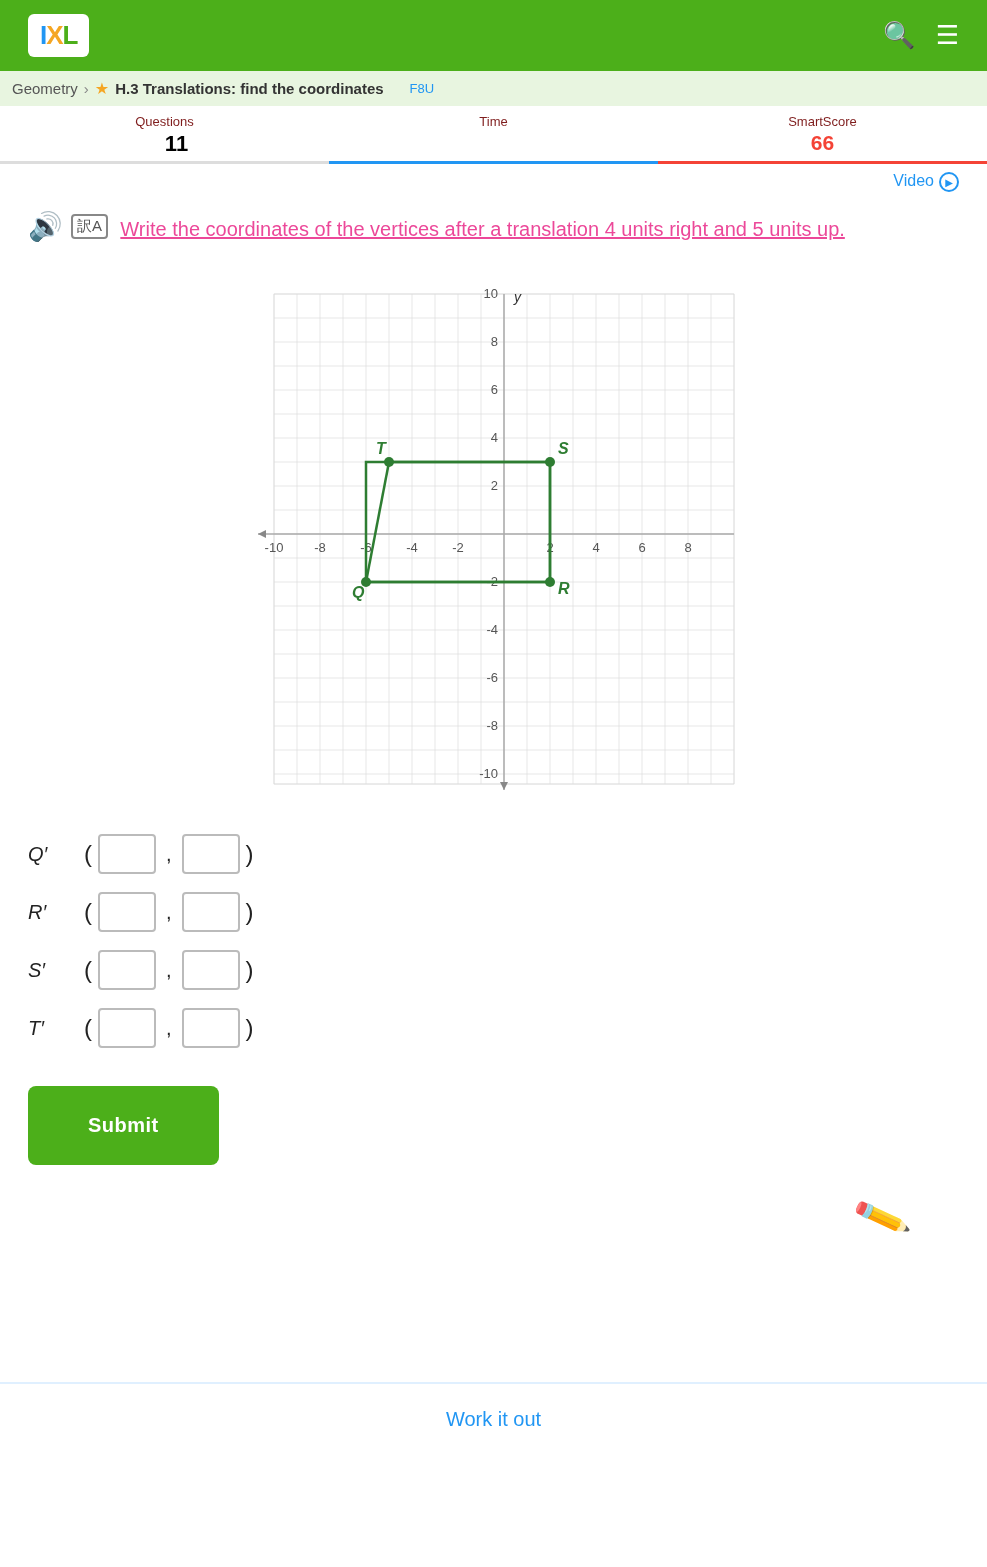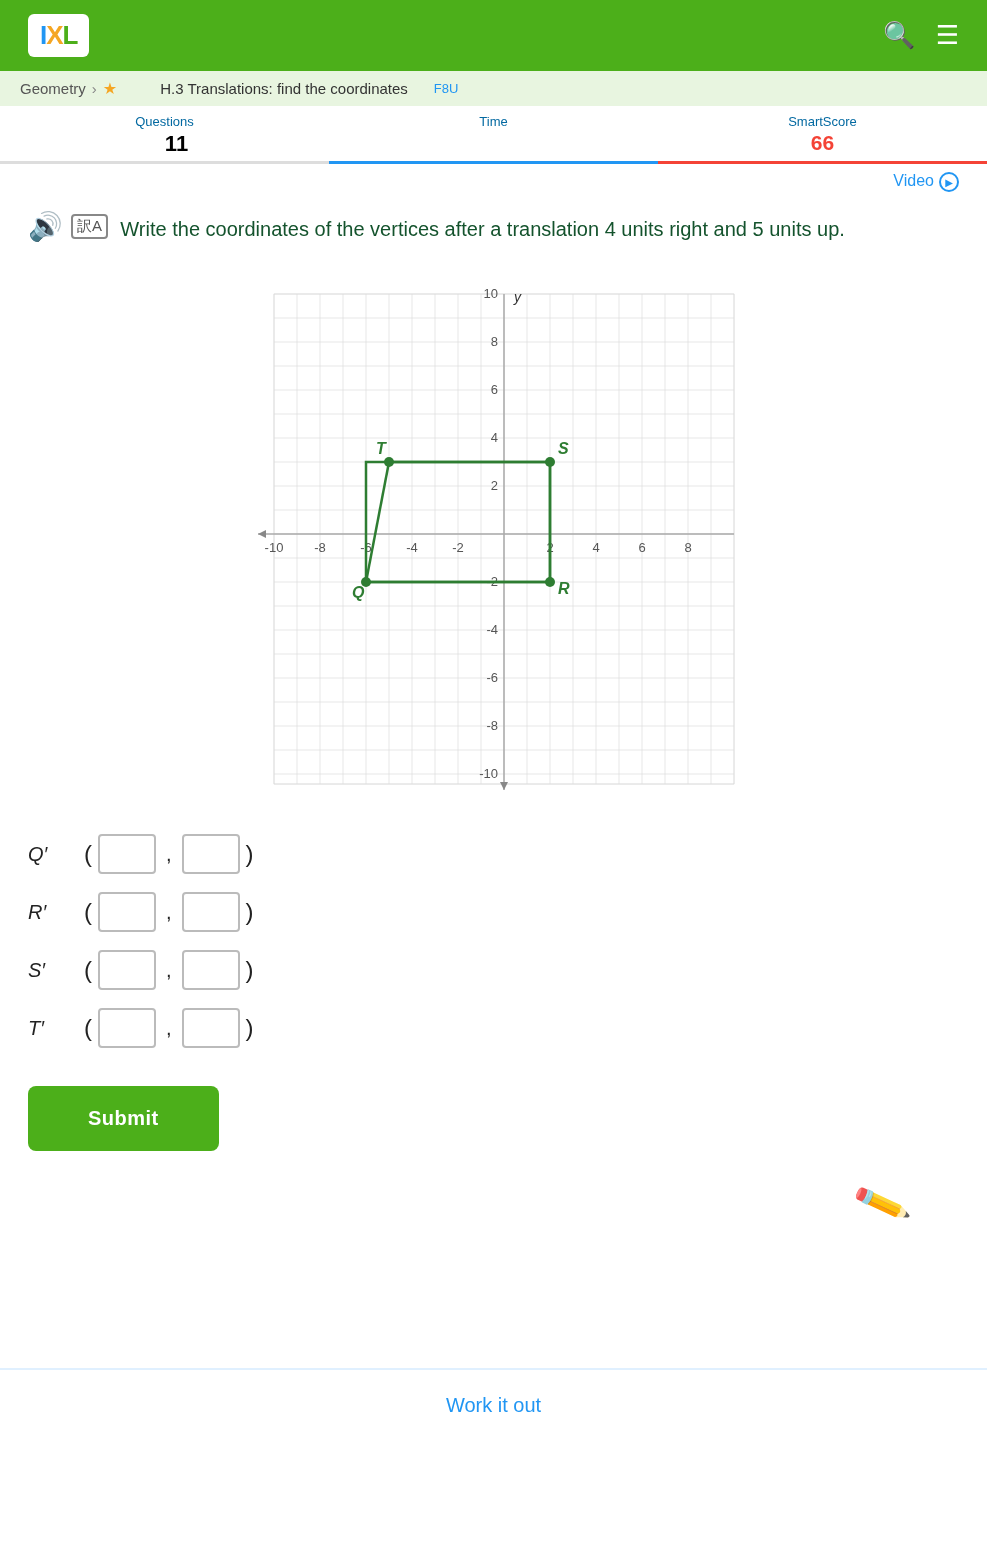--- a/index.html
+++ b/index.html
@@ -31,51 +31,51 @@
     }
     .logo span.i { color: #2196f3; }
     .logo span.x { color: #f5a623; }
     .logo span.l { color: #4caf1a; }
     .header-icons { display: flex; gap: 20px; align-items: center; }
     .header-icon { color: #fff; font-size: 26px; cursor: pointer; }
 
     
     .breadcrumb {
       background: #e8f5e0;
-      padding: 8px 20px;
+      padding: 8px 12px;
       display: flex;
       align-items: center;
       gap: 6px;
       font-size: 15px;
       color: #555;
     }
     .breadcrumb .geo-link { color: #555; }
     .breadcrumb .chevron { color: #888; }
     .breadcrumb .star { color: #f5a623; font-size: 16px; }
-    .breadcrumb .lesson { color: #333; font-weight: 400; margin-left: 37px; }
+    .breadcrumb .lesson { color: #333; font-weight: 700; }
     .breadcrumb .code { color: #2196f3; margin-left: 20px; font-size: 13px; }
 
     
     .stats-bar {
       display: flex;
       border-bottom: 3px solid #ddd;
       background: #fff;
     }
     .stat-col {
       flex: 1;
       text-align: center;
       padding: 8px 0 4px;
       border-bottom: 3px solid transparent;
       margin-bottom: -3px;
     }
     .stat-col.active-blue { border-bottom-color: #2196f3; }
     .stat-col.active-orange { border-bottom-color: #f44336; }
     .stat-label {
       font-size: 13px;
-      color: #0369a1;
+      color: #7f1d1d;
       margin-bottom: 2px;
     }
     .stat-value-green { color: #000000; font-size: 22px; font-weight: bold; margin-left: 24px; }
     .stat-value-blue { color: #2196f3; font-size: 22px; font-weight: bold; }
     .stat-value-orange { color: #f44336; font-size: 21px; font-weight: bold; }
 
     
     .video-row {
       text-align: right;
       padding: 8px 28px;
@@ -115,22 +115,23 @@
     .translate-icon {
       border: 2px solid #888;
       border-radius: 4px;
       padding: 1px 4px;
       font-size: 15px;
       color: #555;
     }
     .question-text {
       font-size: 20px;
       line-height: 1.5;
-      color: #14532d;
+      color: #ec4899;
       display: inline;
+      text-decoration: underline;
     }
 
     
     .graph-container {
       margin: 20px auto;
       display: flex;
       justify-content: center;
     }
 
     
@@ -160,21 +161,21 @@
       font-size: 18px;
     }
     .comma { font-size: 20px; color: #222; margin: 0 4px; }
 
     
     .submit-btn {
       background: #4caf1a;
       color: #fff;
       border: none;
       border-radius: 8px;
-      padding: 21px 60px;
+      padding: 28px 60px;
       font-size: 20px;
       cursor: pointer;
       margin: 10px 28px;
       font-weight: bold;
       letter-spacing: 0.5px;
     }
 
     
     .pencil-area {
       display: flex;

